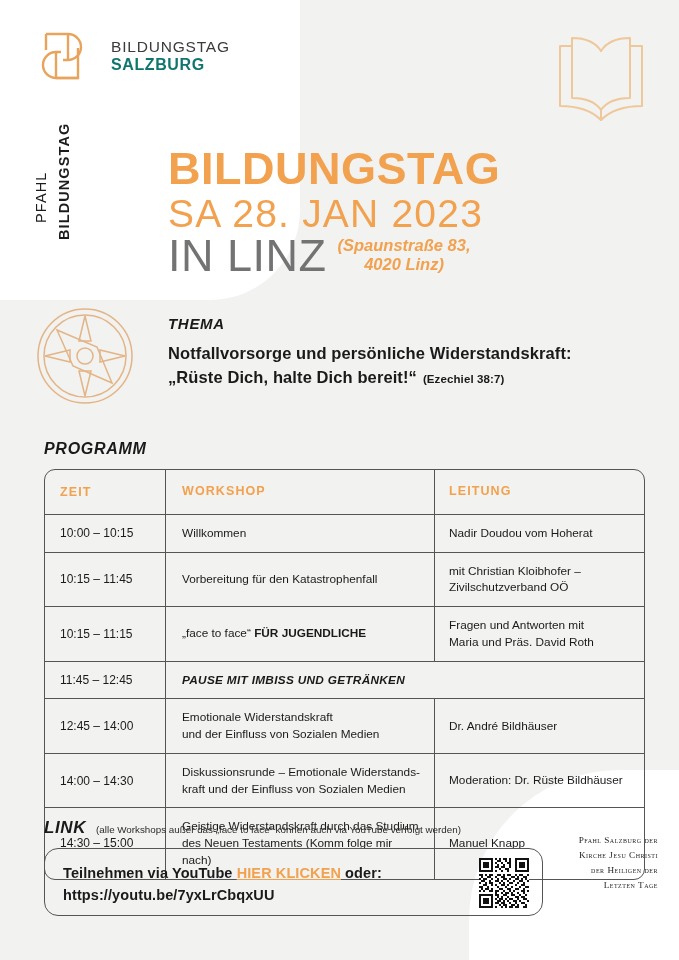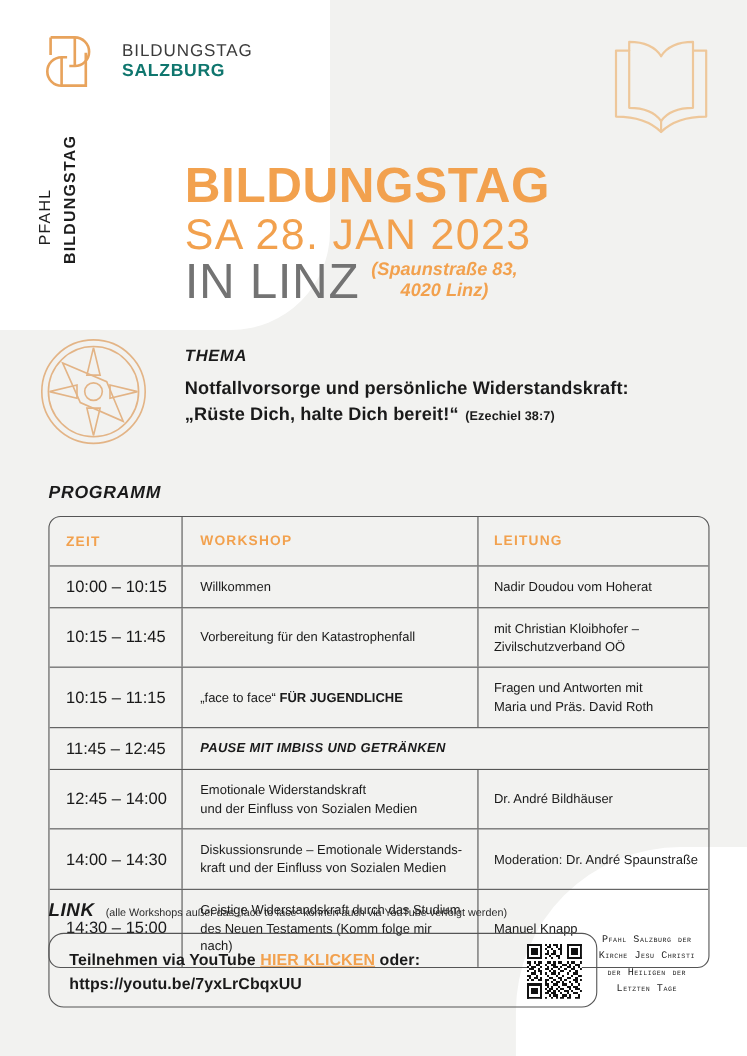--- a/index.html
+++ b/index.html
@@ -226,21 +226,21 @@
     border-bottom: 1px solid #555;
   }
   .trow:last-child { border-bottom: none; }
 
   .c1 {
     width: 121px;
     flex: 0 0 121px;
     border-right: 1px solid #555;
     box-sizing: border-box;
     padding: 10px 0 10px 15px;
-    font-size: 15px;
+    font-size: 12px;
     color: #1a1a1a;
     display: flex;
     align-items: center;
   }
   .c2 {
     flex: 1 1 auto;
     border-right: 1px solid #555;
     box-sizing: border-box;
     padding: 10px 10px 10px 16px;
     font-size: 11.8px;
@@ -329,24 +329,24 @@
     right: 13px;
     top: 9px;
     width: 50px;
     height: 50px;
   }
 
   
   .church {
     position: absolute;
     right: 21px;
-    bottom: 53px;
+    bottom: 67px;
     width: 140px;
-    text-align: center;
-    font-family: Liberation Mono, monospace;
+    text-align: right;
+    font-family: Liberation Serif, serif;
     font-size: 9.2px;
     letter-spacing: 0.5px;
     line-height: 1.62;
     color: #262626;
     font-variant: small-caps;
   }
 </style>
 </head>
 <body>
 
@@ -484,21 +484,21 @@
     </div>
 
     <div class="trow">
       <div class="c1">14:00 – 14:30</div>
       <div class="c2">
         <span>
           <span>Diskussionsrunde – Emotionale Widerstands-</span><br>
           <span>kraft und der Einfluss von Sozialen Medien</span>
         </span>
       </div>
-      <div class="c3">Moderation: Dr. André Spaunstraße</div>
+      <div class="c3">Moderation: Dr. Rüste Bildhäuser</div>
     </div>
 
     <div class="trow">
       <div class="c1">14:30 – 15:00</div>
       <div class="c2">
         <span>
           <span>Geistige Widerstandskraft durch das Studium</span><br>
           <span>des Neuen Testaments (Komm folge mir nach)</span>
         </span>
       </div>

